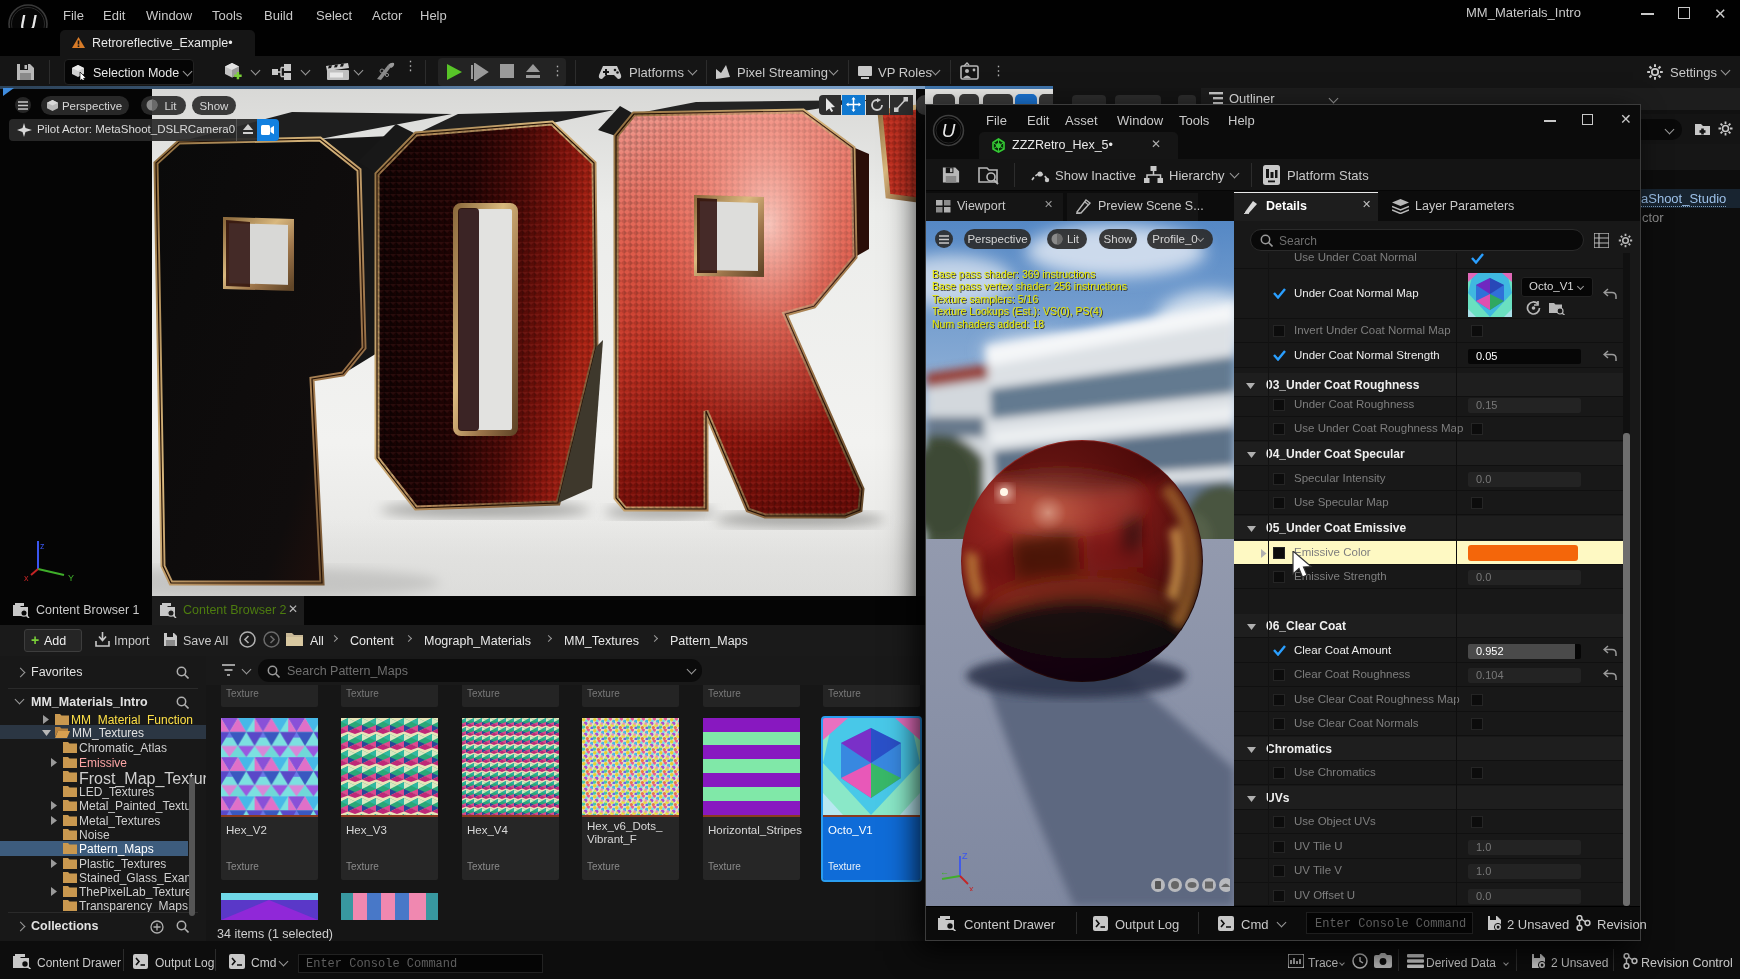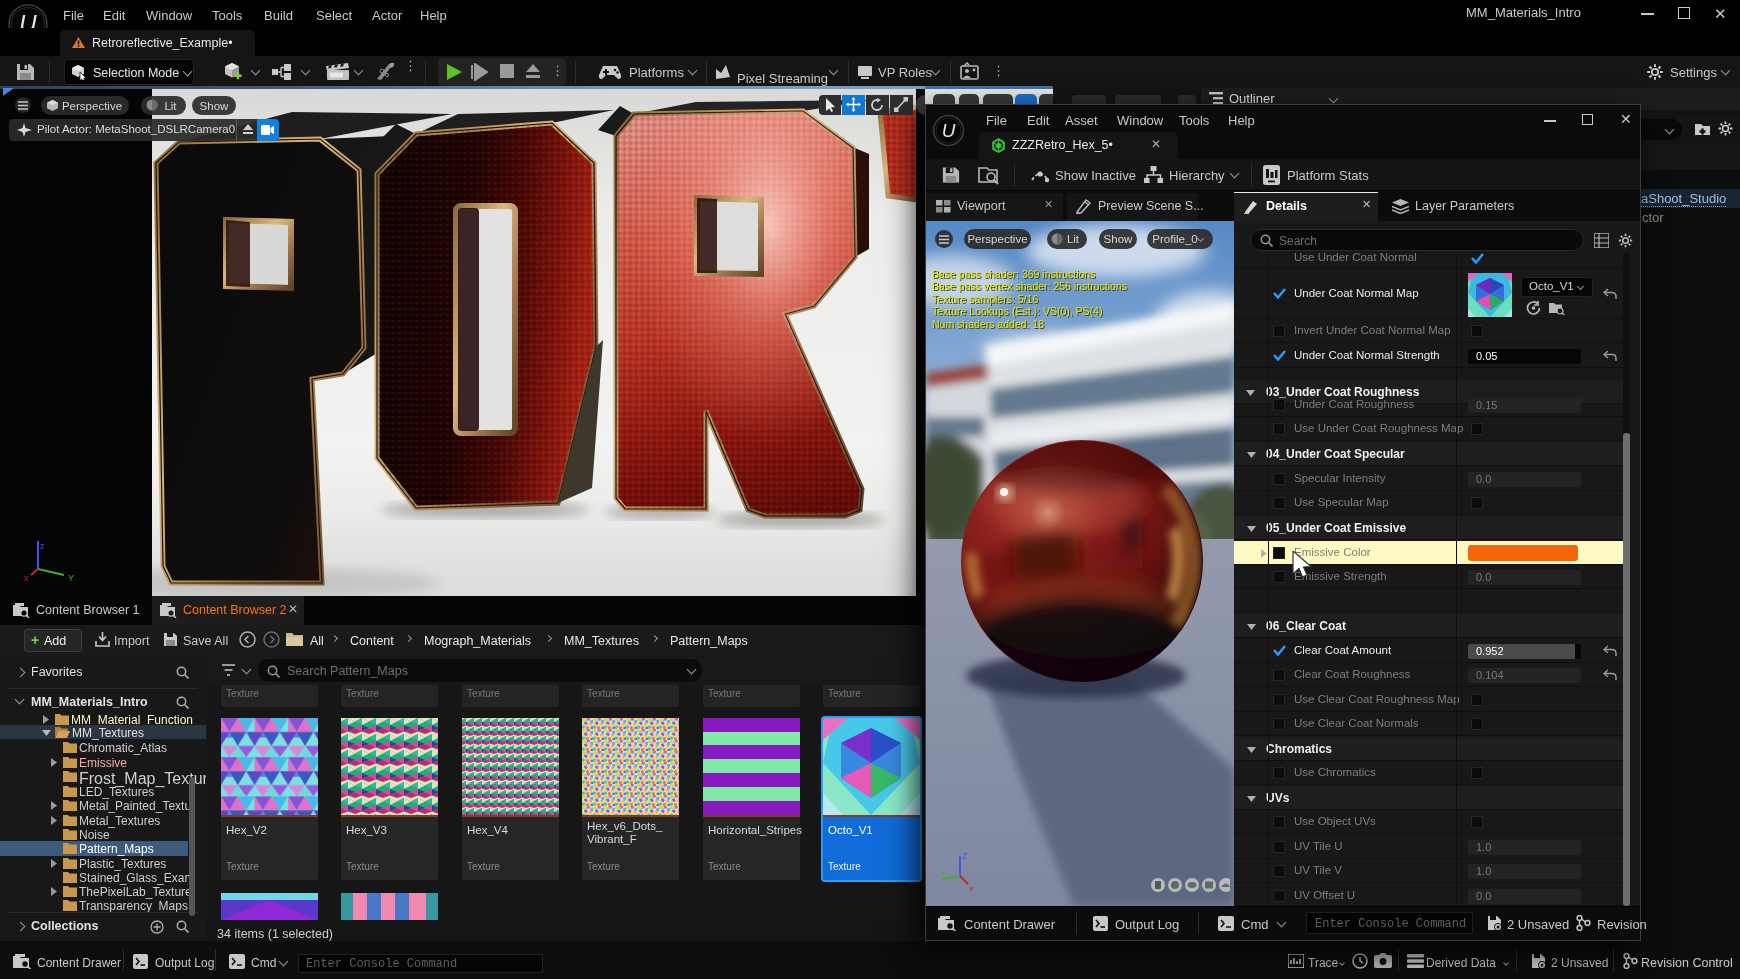--- a/index.html
+++ b/index.html
@@ -126,21 +126,21 @@
         <rect x="5" y="7" width="6" height="2" fill="#151515"></rect>
         <circle cx="17" cy="6" r="1.3" fill="#151515"></circle>
         <circle cx="19.5" cy="8.5" r="1.3" fill="#151515"></circle>
       </svg>
   <div class="abs txt" style="left:629px;top:9px">Platforms</div>
   <span class="chev abs" style="left:689px;top:11px"></span>
   <div class="vsep" style="left:706px;top:4px;height:24px"></div>
   <svg class="abs" style="left:714px;top:7px" width="18" height="18" viewBox="0 0 18 18">
         <path d="M2 16 V6 l5 4 5 -8 4 12z" fill="#c8c8c8"></path>
       </svg>
-  <div class="abs txt" style="left:737px;top:15px">Pixel Streaming</div>
+  <div class="abs txt" style="left:737px;top:9px">Pixel Streaming</div>
   <span class="chev abs" style="left:830px;top:11px"></span>
   <div class="vsep" style="left:848px;top:4px;height:24px"></div>
   <svg class="abs" style="left:856px;top:7px" width="18" height="18" viewBox="0 0 18 18">
         <rect x="2" y="3" width="14" height="10" rx="1" fill="#c8c8c8"></rect>
         <rect x="5" y="14" width="8" height="2" fill="#c8c8c8"></rect>
       </svg>
   <div class="abs txt" style="left:878px;top:9px">VP Roles</div>
   <span class="chev abs" style="left:932px;top:11px"></span>
   <div class="vsep" style="left:950px;top:4px;height:24px"></div>
   <svg class="abs" style="left:960px;top:6px" width="24" height="20" viewBox="0 0 24 20">
@@ -390,21 +390,21 @@
         <path d="M13.5 12.5 L16 15" stroke="#c8c8c8" stroke-width="1.5"></path>
       </svg>
   <div class="abs txt" style="left:36px;top:7px;font-size:12.5px">Content Browser 1</div>
   <div class="abs" style="left:152px;top:0;width:152px;height:29px;background:#1d1d1d"></div>
   <svg class="abs" style="left:160px;top:7px" width="17" height="15" viewBox="0 0 17 15">
         <path d="M0 2 h6 l2 2 h7 v9 h-15z" fill="#c8c8c8"></path>
         <rect x="2" y="0" width="9" height="3" fill="#c8c8c8"></rect>
         <circle cx="11" cy="10" r="3.2" fill="#1d1d1d" stroke="#c8c8c8" stroke-width="1.3"></circle>
         <path d="M13.5 12.5 L16 15" stroke="#c8c8c8" stroke-width="1.5"></path>
       </svg>
-  <div class="abs txt" style="left:183px;top:7px;font-size:12.5px;color:#f97316">Content Browser 2</div>
+  <div class="abs txt" style="left:183px;top:7px;font-size:12.5px;color:#4d7c0f">Content Browser 2</div>
   <div class="abs" style="left:288px;top:6px;color:#b8b8b8;font-size:12px">✕</div>
 
   <div class="abs" style="left:0;top:29px;width:925px;height:31px;background:#1a1a1a"></div>
   <div class="abs" style="left:24px;top:33px;width:58px;height:23px;background:#252525;border:1px solid #3d3d3d;border-radius:3px"></div>
   <div class="abs" style="left:31px;top:36px;color:#7ad038;font-size:14px;font-weight:bold">+</div>
   <div class="abs txt" style="left:44px;top:38px;font-size:12.5px;color:#efefef">Add</div>
   <svg class="abs" style="left:95px;top:36px" width="15" height="16" viewBox="0 0 15 16">
         <path d="M7.5 0 V8 M4 4.5 L7.5 8.5 L11 4.5" stroke="#c8c8c8" stroke-width="1.6" fill="none"></path>
         <path d="M1 9 V14 H14 V9" stroke="#c8c8c8" stroke-width="1.6" fill="none"></path>
       </svg>
@@ -451,21 +451,21 @@
         <circle cx="5.5" cy="5.5" r="4.2" fill="none" stroke="#b0b0b0" stroke-width="1.5"></circle>
         <path d="M8.8 8.8 L12.5 12.5" stroke="#b0b0b0" stroke-width="1.6"></path>
       </svg>
   <div id="tree" class="abs" style="left:0;top:117px;width:206px;height:200px;overflow:hidden">
     <svg class="abs" style="left:42px;top:2px" width="8" height="9" viewBox="0 0 8 9">
           <path d="M1 0 L7 4.5 L1 9Z" fill="#9a9a9a"></path>
         </svg>
     <svg class="abs" style="left:55px;top:1px" width="14" height="11" viewBox="0 0 14 11">
           <path d="M0 0 h5 l1.5 1.5 H14 V11 H0Z" fill="#c9984f"></path>
         </svg>
-    <div class="abs" style="left:71px;top:0;color:#fef9c3;font-size:12px">MM_Material_Function</div>
+    <div class="abs" style="left:71px;top:0;color:#fde047;font-size:12px">MM_Material_Function</div>
     <div class="abs" style="left:0;top:11.5px;width:206px;height:14.5px;background:#2b3643"></div>
     <svg class="abs" style="left:42px;top:16px" width="9" height="8" viewBox="0 0 9 8">
           <path d="M0 1 L9 1 L4.5 7Z" fill="#b8b8b8"></path>
         </svg>
     <svg class="abs" style="left:55px;top:14px" width="15" height="11" viewBox="0 0 15 11">
           <path d="M0 0 h5 l1.5 1.5 H13 V4 H3 L0 10Z" fill="#b5813e"></path>
           <path d="M3 4 h12 l-3 7 H0Z" fill="#d8a050"></path>
         </svg>
     <div class="abs" style="left:72px;top:13px;color:#e0e0e0;font-size:12px">MM_Textures</div>
     <svg class="abs" style="left:63px;top:29px" width="14" height="11" viewBox="0 0 14 11">
@@ -1075,21 +1075,21 @@
       <div class="dr" style="top:91px">
         <svg class="abs" style="left:39px;top:6px" width="13" height="11" viewBox="0 0 13 11">
               <path d="M1 5 L5 9.5 L12 1" stroke="#2a9fff" stroke-width="2.4" fill="none"></path>
             </svg>
         <span class="lb lbw">Under Coat Normal Strength</span>
         <div class="vbox on">0.05</div>
         <svg class="abs und" style="left:369px;top:6px" width="14" height="12" viewBox="0 0 14 12">
               <path d="M5 1 L1 4.5 L5 8 M1 4.5 H9 Q13 4.5 13 8.5 V11" fill="none" stroke="#9a9a9a" stroke-width="1.5"></path>
             </svg>
       </div>
-      <div class="dr hd" style="top:127px">
+      <div class="dr hd" style="top:120px">
             <svg class="abs" style="left:12px;top:9px" width="9" height="8" viewBox="0 0 9 8">
               <path d="M0 1 H9 L4.5 7Z" fill="#b0b0b0"></path>
             </svg>
             <span class="ht">03_Under Coat Roughness</span>
           </div>
       <div class="dr" style="top:140px">
             <span class="cb"></span>
             <span class="lb">Under Coat Roughness</span>
             <div class="vbox">0.15</div>
           </div>

